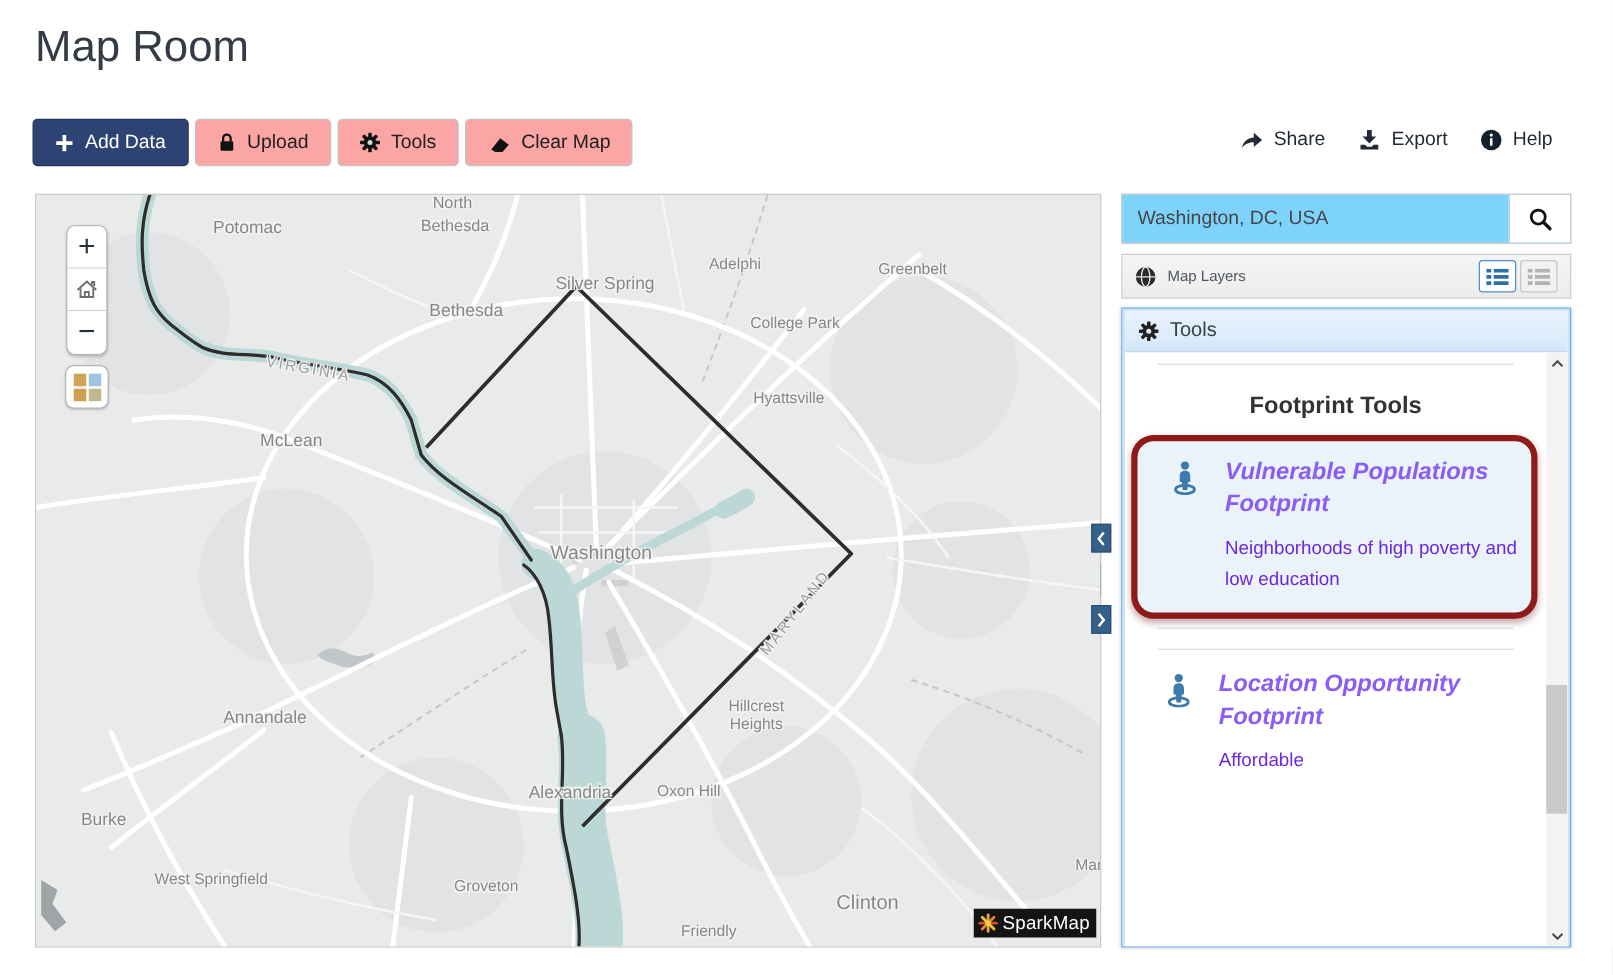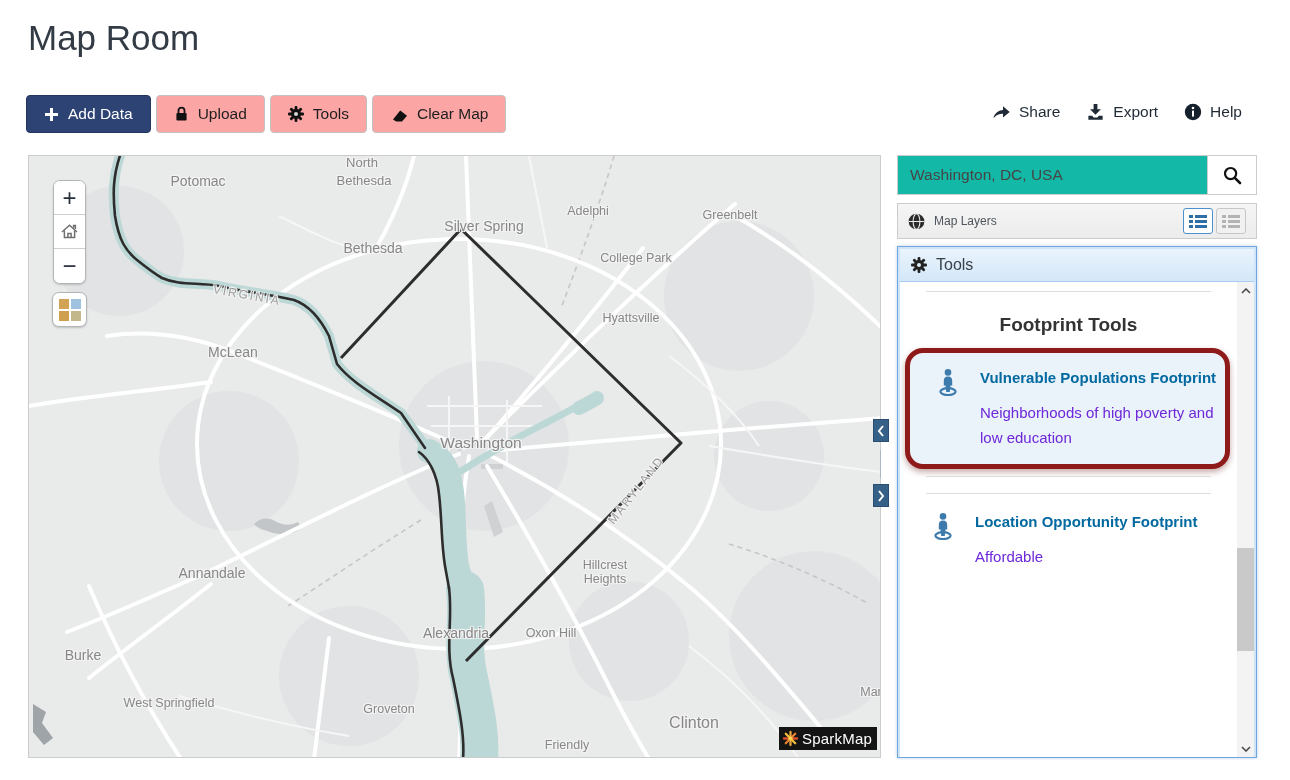--- a/index.html
+++ b/index.html
@@ -49,21 +49,21 @@
     display:flex; align-items:center; gap:3px; padding:0 5px 0 3px; }
   .attribution span { color:#fff; font-size:15px; letter-spacing:.2px; }
 
   
   .collapse-btn { position:absolute; width:16px; height:23px; background:#356088; border:1px solid #2a4e72;
     display:flex; align-items:center; justify-content:center; cursor:pointer; }
   .collapse-line { position:absolute; left:880px; top:450px; width:1px; height:28px; background:#a9b8c4; }
 
   
   .search-row { position:absolute; left:897px; top:155px; width:360px; height:40px;
-    border:1px solid #ccc; background:#14b8a6; display:flex; }
+    border:1px solid #ccc; background:#7dd3fc; display:flex; }
   .search-row input { flex:1; border:none; outline:none; padding:0 12px; font-size:15.5px; color:#454545;
     font-family:"Liberation Sans", sans-serif; background:transparent; }
   .search-btn { width:49px; border-left:1px solid #ccc; background:#fff; display:flex;
     align-items:center; justify-content:center; cursor:pointer; }
 
   .layers-bar { position:absolute; left:897px; top:203px; width:360px; height:36px;
     background:linear-gradient(#f5f5f5,#ececec); border:1px solid #ccc; display:flex;
     align-items:center; gap:9px; padding:0 10px; cursor:pointer; }
   .layers-bar .bar-label { font-size:12px; color:#4e555c; }
   .view-toggles { margin-left:auto; display:flex; gap:3px; }
@@ -83,21 +83,21 @@
     justify-content:center; cursor:pointer; }
   .scroll-arrow.up { top:0; } .scroll-arrow.down { bottom:0; }
   .scroll-thumb { position:absolute; left:0; top:266px; width:17px; height:103px; background:#c9c9c9; cursor:pointer; }
 
   .scroll-content { position:absolute; left:0; top:0; right:17px; }
   .top-divider { border-top:1px solid #ddd; margin:9px 26px 0 26px; }
   .section-title { text-align:center; font-size:19px; font-weight:bold; color:#333; margin-top:22px; }
 
   .tool-item { display:flex; align-items:flex-start; }
   .item-icon { width:64px; flex:0 0 64px; display:flex; justify-content:center; padding-top:3px; }
-  .item-title { font-size:15px; font-weight:bold; color:#0369a1; line-height:26px; }
+  .item-title { font-size:19px; font-weight:bold; color:#8b5cf6; line-height:26px;font-style:italic; }
   .item-desc  { font-size:15px; color:#6d28d9; line-height:25px; margin-top:9px; }
 
   .highlight-wrap { margin:12px 7px 0 5px; background:#eaf2fa; border:5px solid #8e1a1a; border-radius:18px;
     box-shadow:0 3px 6px rgba(90,10,10,.35); padding:12px 6px 14px 6px; cursor:pointer; }
   .plain-item { margin:12px 7px 0 5px; padding:0 6px; cursor:pointer; }
   .sep { border-top:1px solid #ddd; margin:7px 26px 0 26px; }
   .plain-item.second { margin-top:12px; }
   .sep.two { margin-top:16px; }
   .plain-item.third { margin-top:15px; }
 </style>

